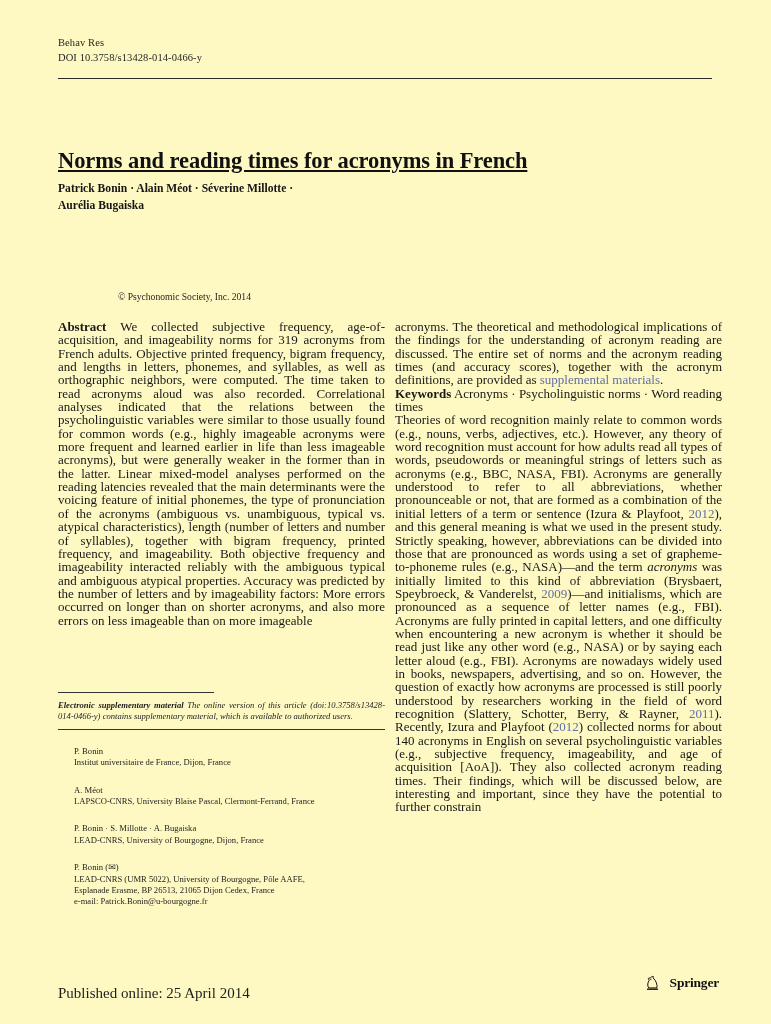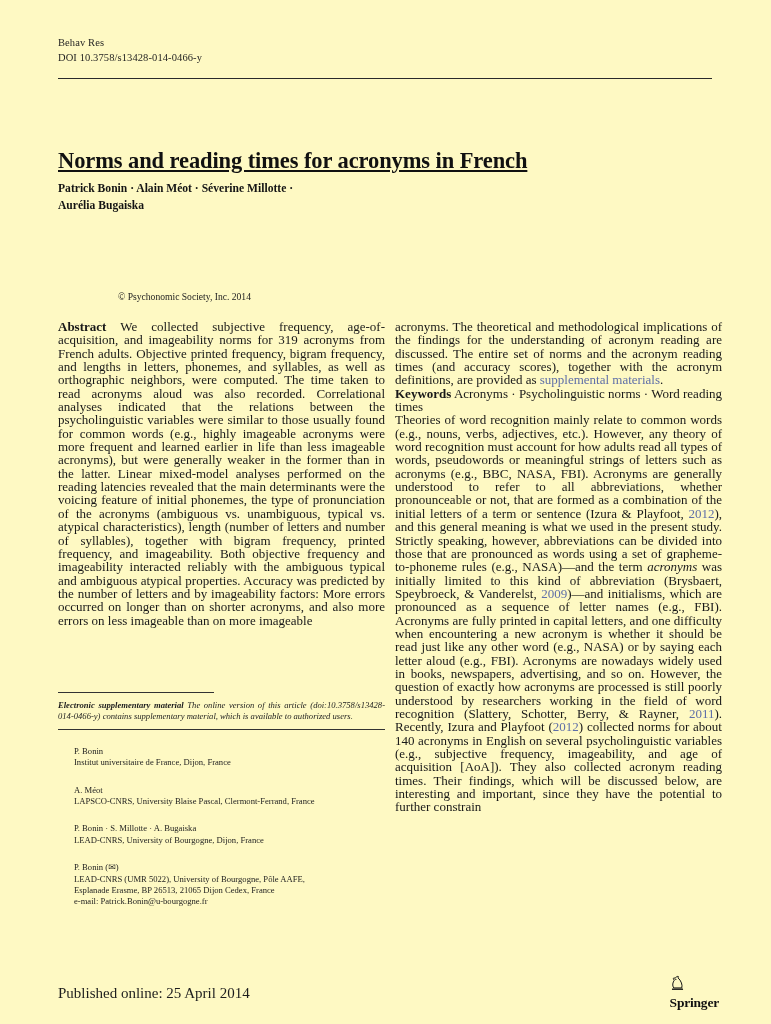--- a/index.html
+++ b/index.html
@@ -130,22 +130,22 @@
     top: 985px;
     font-size: 15px;
     color: #1d1d1d;
     text-align: center;
   }
   .springer {
     position: absolute;
     right: 52px;
     top: 975px;
     display: flex;
-    gap: 4px;
-    flex-direction: column;
+    align-items: center;
+    gap: 10px;
   }
   .springer .logo-mark {
     display: block;
     width: 15px;
     height: 16px;
   }
   .springer .logo-text {
     font-family: "Liberation Serif", "DejaVu Serif", serif;
     font-size: 13.5px;
     font-weight: bold;

